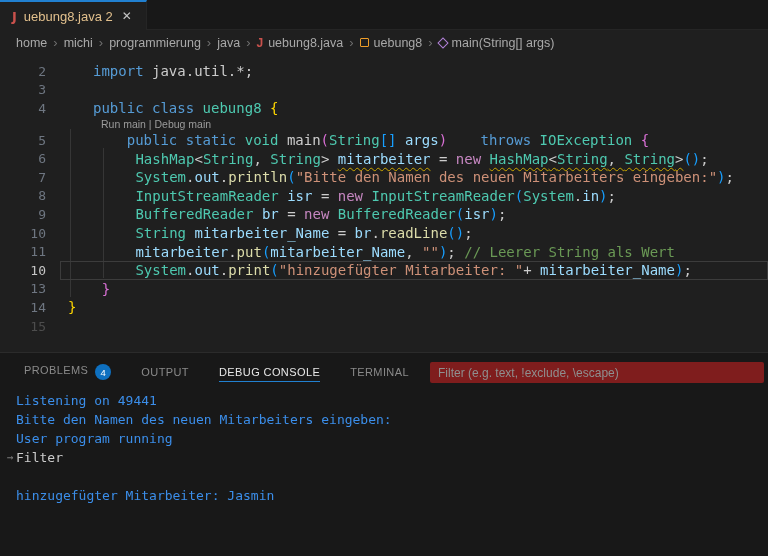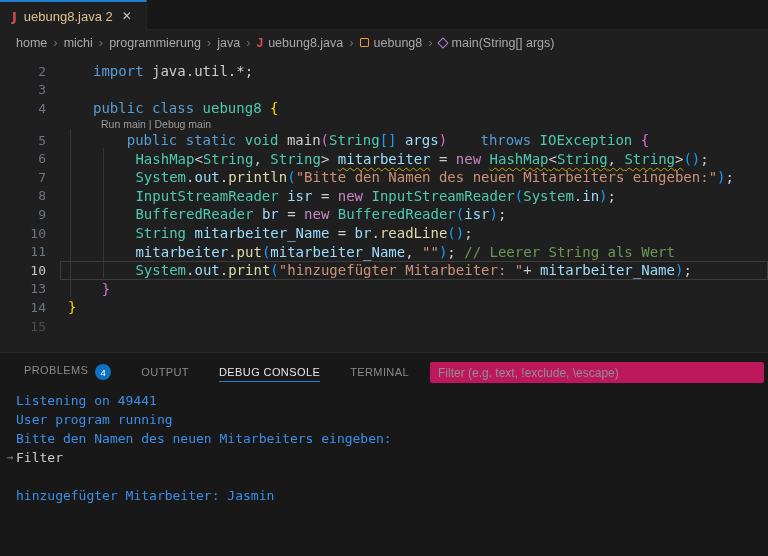--- a/index.html
+++ b/index.html
@@ -57,21 +57,21 @@
            background:#181818; border-top:1px solid #2b2b2b; }
   .panel-tabs { position:absolute; left:24px; top:0; height:38px;
                 display:flex; align-items:center; gap:30px; }
   .ptab { color:#8a8a8a; font-size:11px; letter-spacing:0.4px; cursor:pointer;
           display:flex; align-items:flex-start; padding:4px 0; }
   .ptab.active { color:#e7e7e7; border-bottom:1px solid #2180d0; padding-bottom:3px; }
   .badge { background:#0e70c0; color:#ffffff; width:16px; height:16px; border-radius:50%;
            font-size:9.5px; display:inline-flex; align-items:center; justify-content:center;
            margin-left:7px; }
   .filter { position:absolute; right:4px; top:9px; width:334px; height:21px;
-            background:#be185d; border:none; border-radius:2px; color:#cccccc;
+            background:#7f1d1d; border:none; border-radius:2px; color:#cccccc;
             font-size:12px; padding:0 8px; outline:none; }
   .filter::placeholder { color:#8f8f8f; }
   .console { position:absolute; left:0; top:38px; width:768px; height:166px;
              font-family:"DejaVu Sans Mono", monospace; font-size:13px; }
   .cline { position:relative; padding-left:16px; height:19px; line-height:19px; white-space:pre; }
   .c-info { color:#3b8eea; }
   .c-fg { color:#cccccc; }
   .cin-arrow { position:absolute; left:7px; color:#7a7a7a; font-size:11px; }
 </style>
 </head>
@@ -202,21 +202,21 @@
         <span class="ptab">
           <span>TERMINAL</span>
         </span>
         <span class="ptab">
           <span>PORTS</span>
         </span>
       </div>
     <input class="filter" type="text" placeholder="Filter (e.g. text, !exclude, \escape)" style="">
     <div class="console">
         <div class="cline c-info"><span>Listening on 49441</span></div>
+        <div class="cline c-info"><span>Bitte den Namen des neuen Mitarbeiters eingeben:</span></div>
         <div class="cline c-info"><span>User program running</span></div>
-        <div class="cline c-info"><span>Bitte den Namen des neuen Mitarbeiters eingeben:</span></div>
         <div class="cline c-fg"><span class="cin-arrow">→</span><span>Filter</span></div>
         <div class="cline c-info"><span></span></div>
         <div class="cline c-info"><span>hinzugefügter Mitarbeiter: Jasmin</span></div>
       </div>
   </div>
 
 </div>
 
 </body></html>

